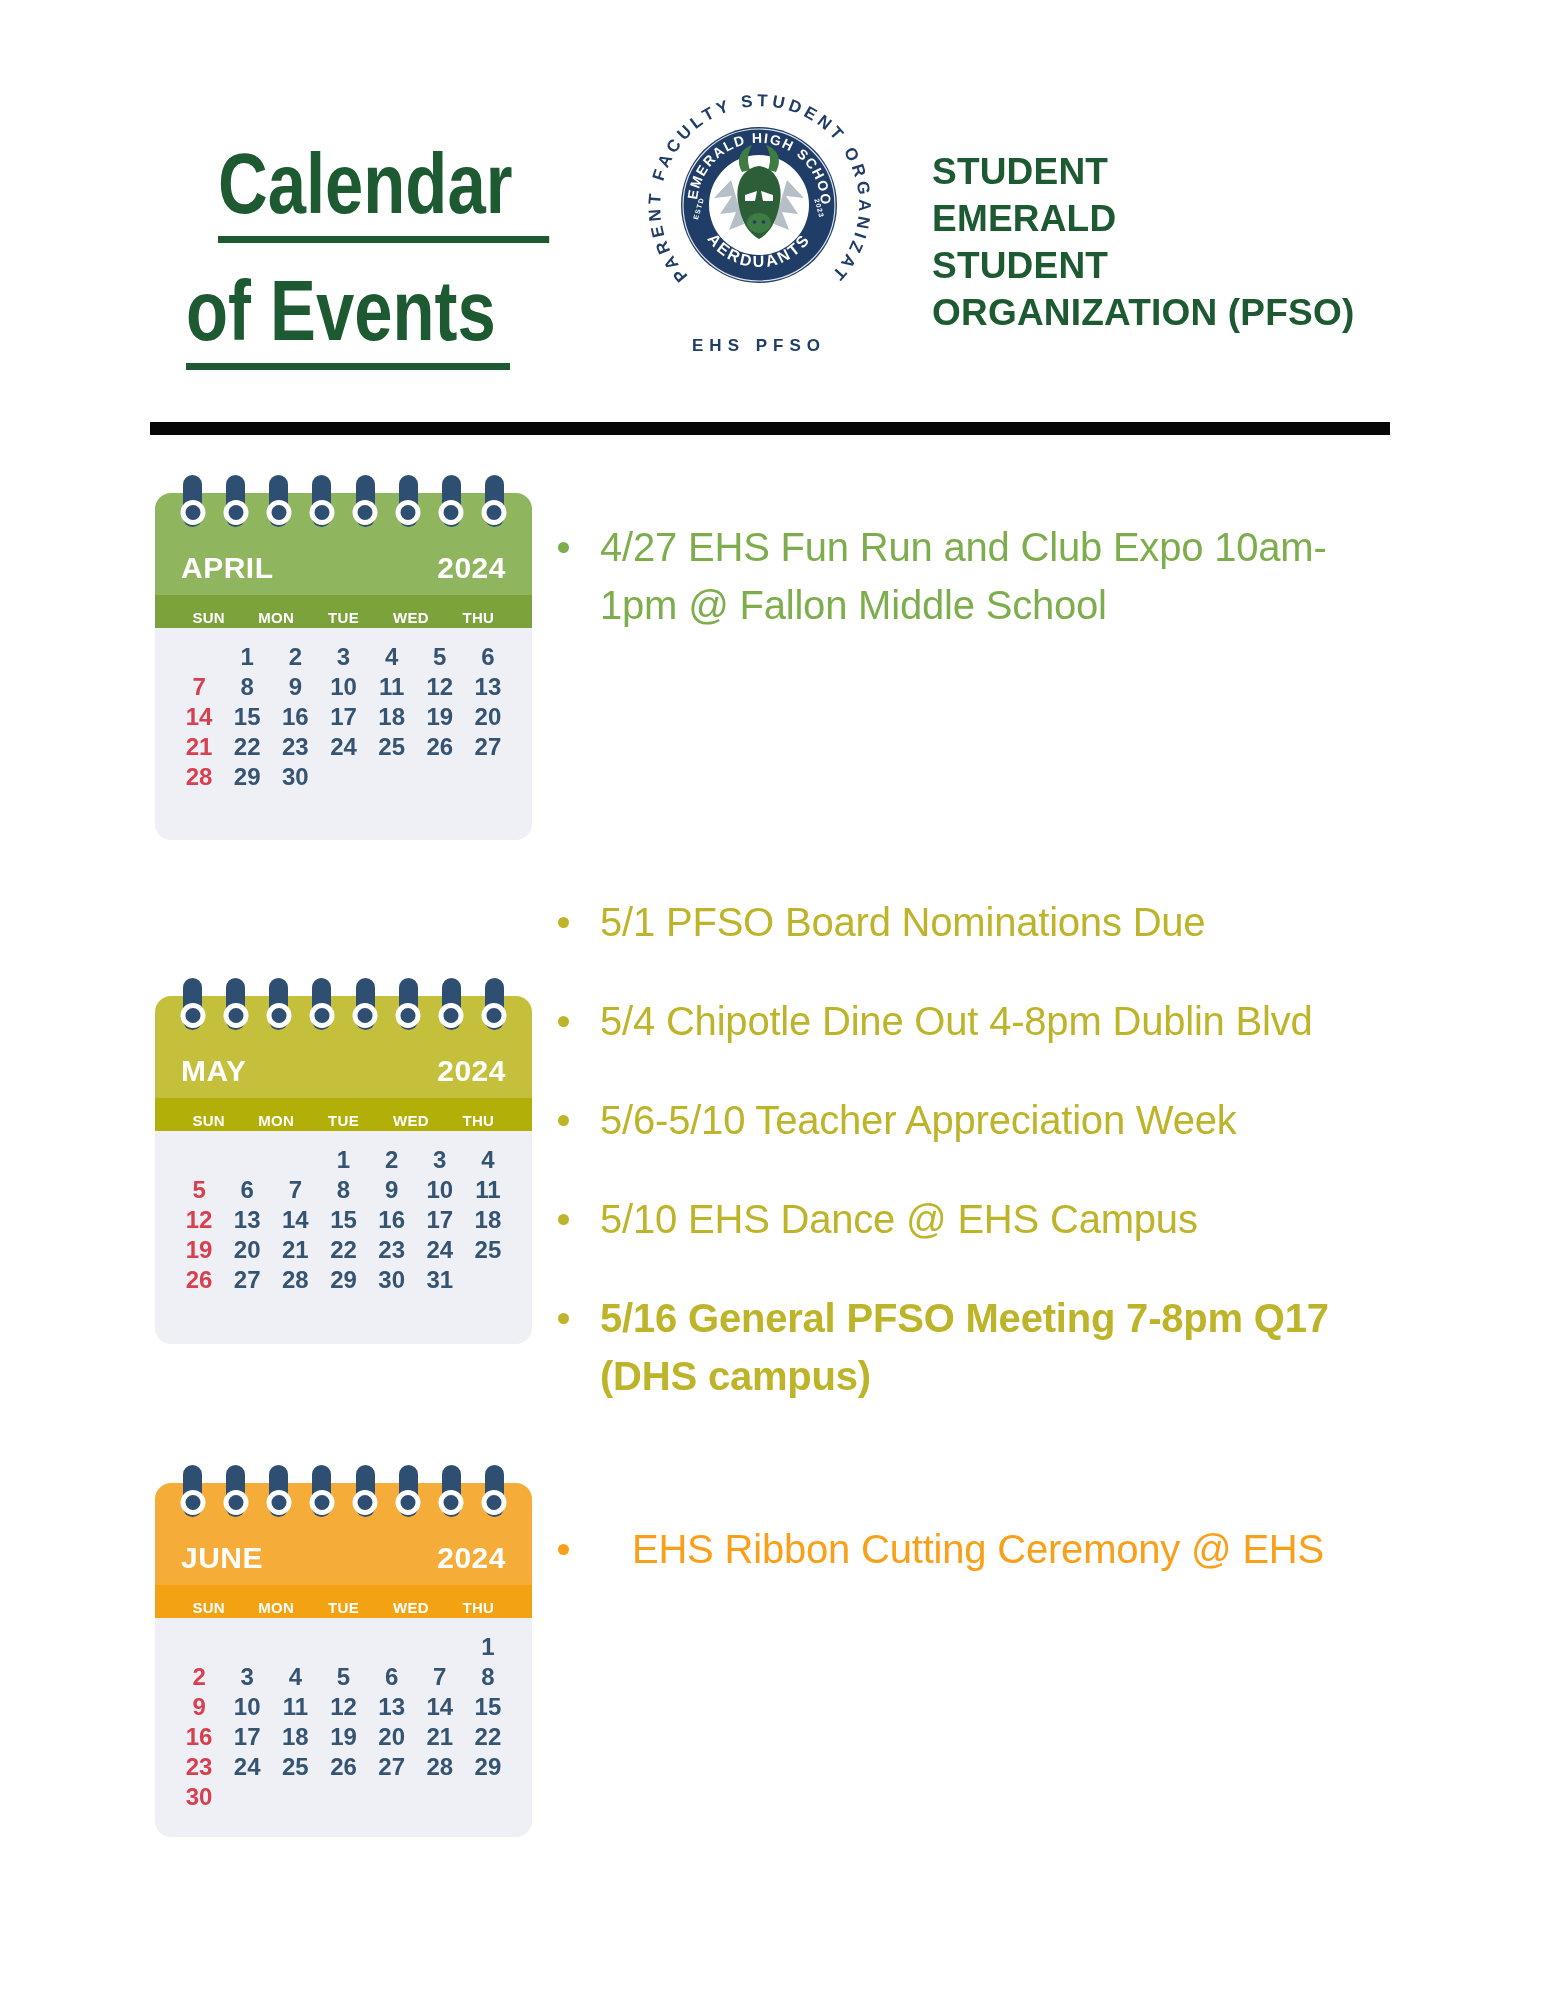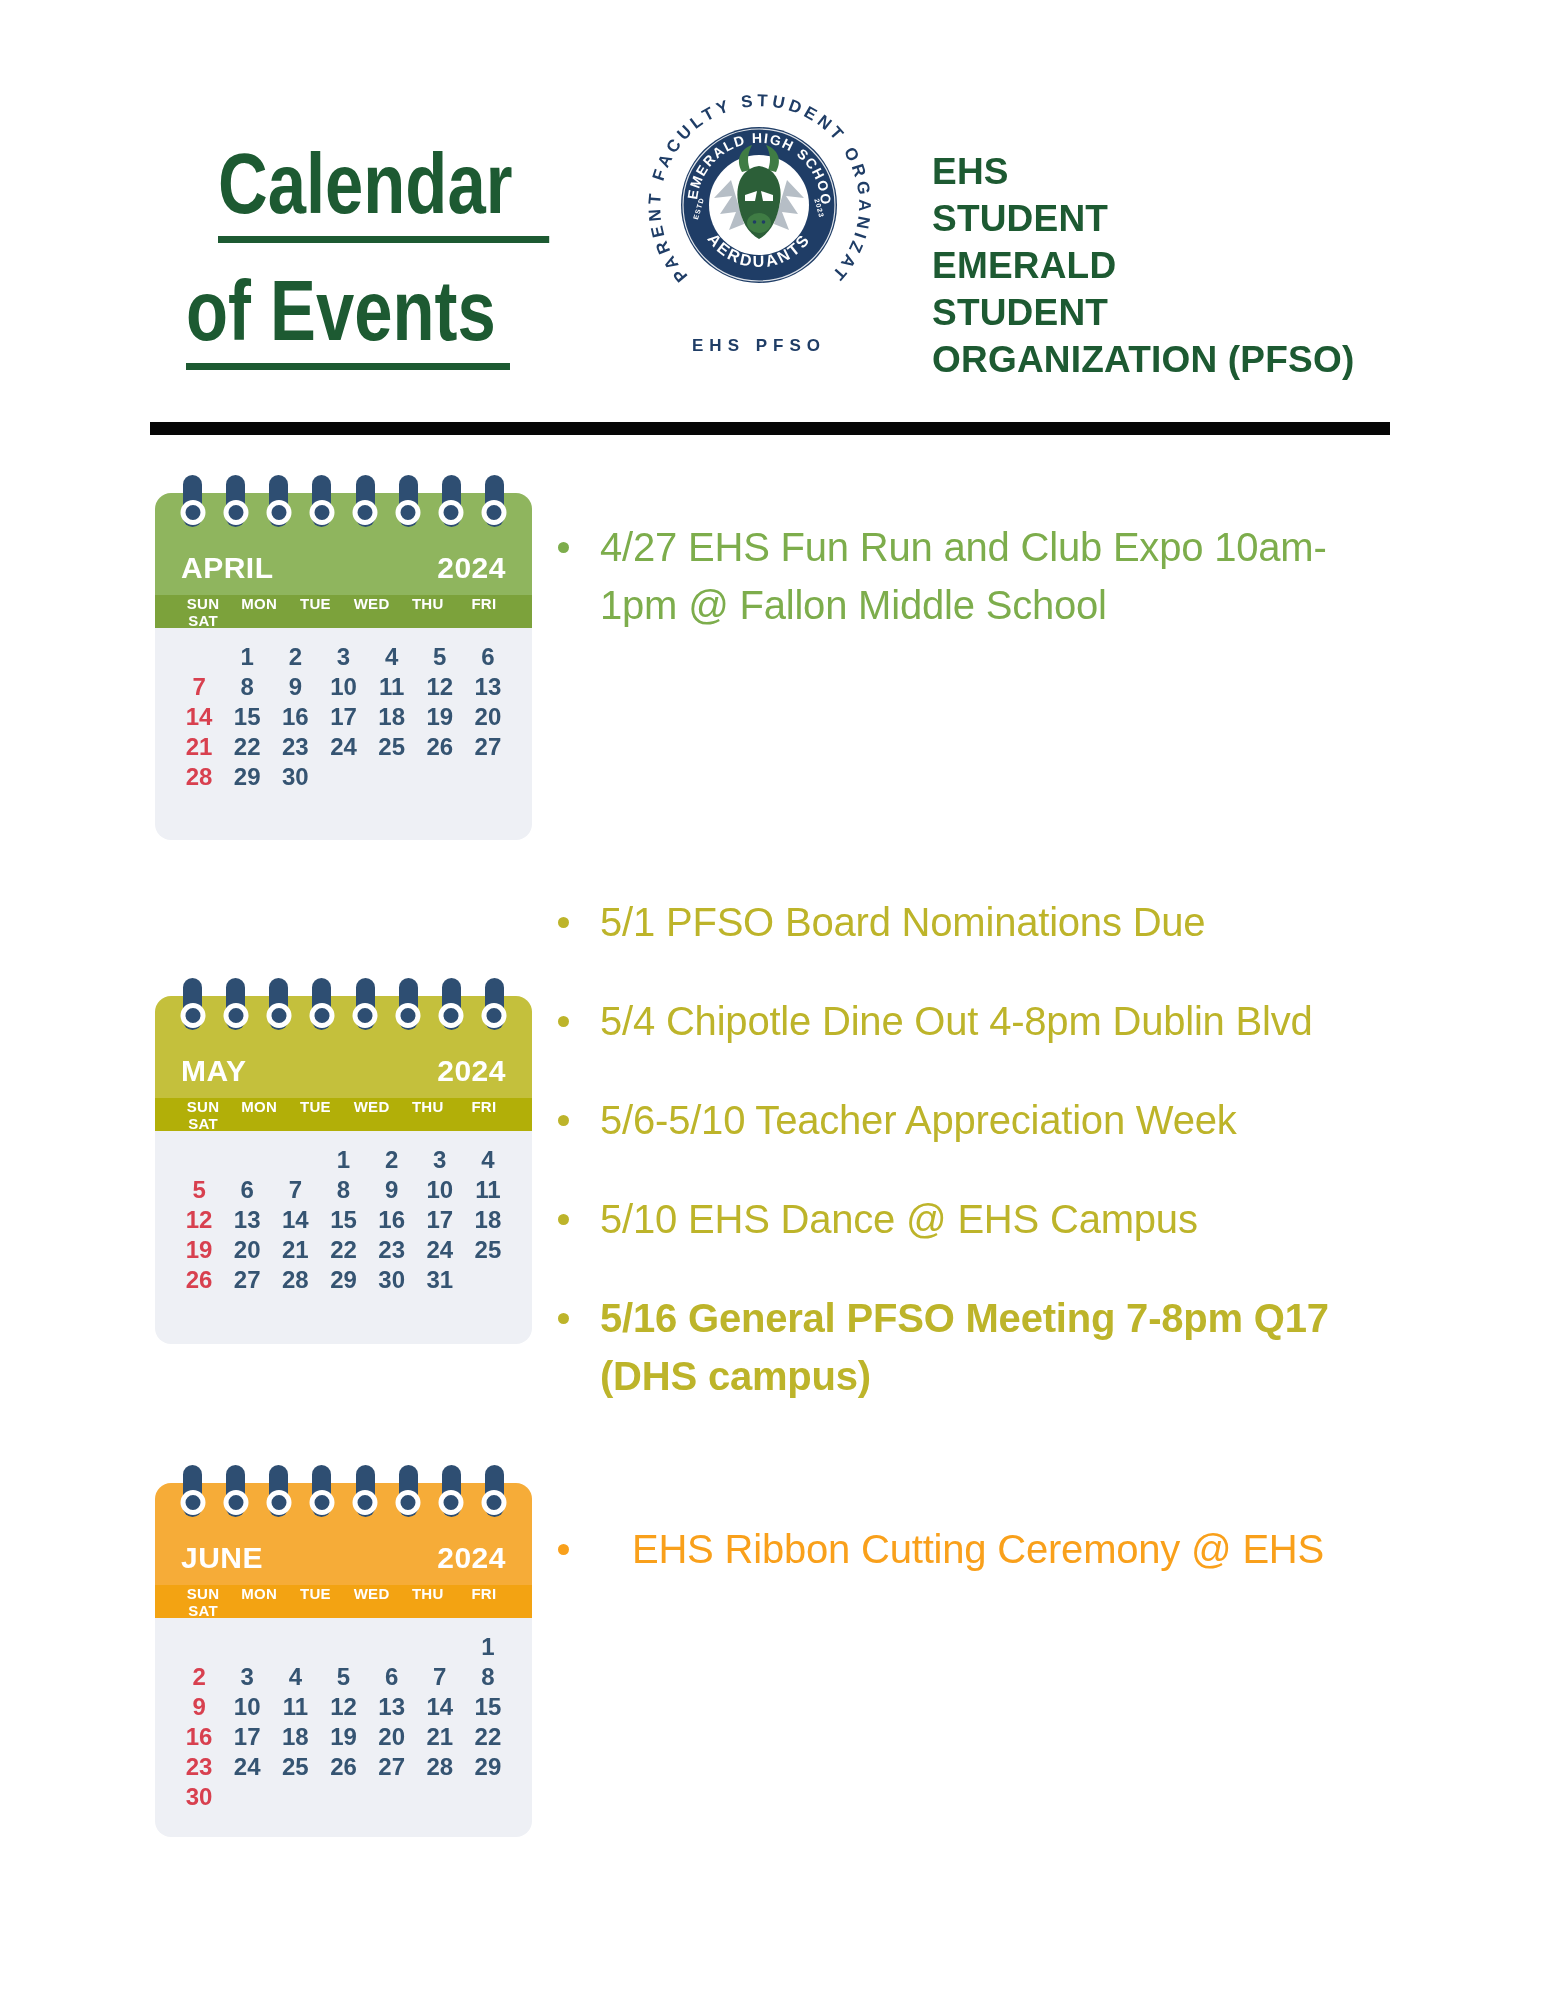--- a/index.html
+++ b/index.html
@@ -78,23 +78,23 @@
     border-radius:16px 16px 0 0;
     display:flex;justify-content:space-between;align-items:flex-end;
     padding:0 26px 10px;box-sizing:border-box;gap:17px;
   }
   .cal-month,.cal-year{
     color:#fff;font-size:30px;font-weight:700;letter-spacing:0.5px;
   }
   .cal-strip{
     height:33px;flex:0 0 33px;
     background:var(--strip);
-    display:grid;grid-template-columns:repeat(6,1fr);
+    display:grid;grid-template-columns:repeat(5,1fr);
     align-items:center;text-align:center;
-    padding:0 20px;box-sizing:border-box;
+    padding:14px 20px;box-sizing:border-box;
   }
   .cal-dayname{color:#fff;font-size:15px;font-weight:700;letter-spacing:0.3px;}
   .cal-body{
     flex:1;background:var(--body,#EEF0F5);
     border-radius:0 0 16px 16px;
     display:grid;grid-template-columns:repeat(7,1fr);grid-auto-rows:30px;
     padding:14px 20px 0;box-sizing:border-box;
     text-align:center;align-items:center;
   }
   .cal-cell{
@@ -164,21 +164,20 @@
       <path d="M111 115 L123 111 L121 121 L111 121 Z" fill="#ffffff"></path>
       <path d="M139 115 L127 111 L129 121 L139 121 Z" fill="#ffffff"></path>
       <ellipse cx="125" cy="143" rx="12" ry="10" fill="#3F7C44"></ellipse>
       <circle cx="120.5" cy="142" r="1.8" fill="#1F3D66"></circle>
       <circle cx="129.5" cy="142" r="1.8" fill="#1F3D66"></circle>
     </g>
   </svg>
   <div id="logo-caption">EHS PFSO</div>
 
   <div id="org-block">
-    <div>EHS</div>
     <div>STUDENT</div>
     <div>EMERALD</div>
     <div>STUDENT</div>
     <div>ORGANIZATION (PFSO)</div>
   </div>
 
   <div id="divider"></div>
 
   <div id="cal-0" class="cal" style="--header: #8FB55E; --strip: #7CA23B;">
       <div class="cal-rings">

